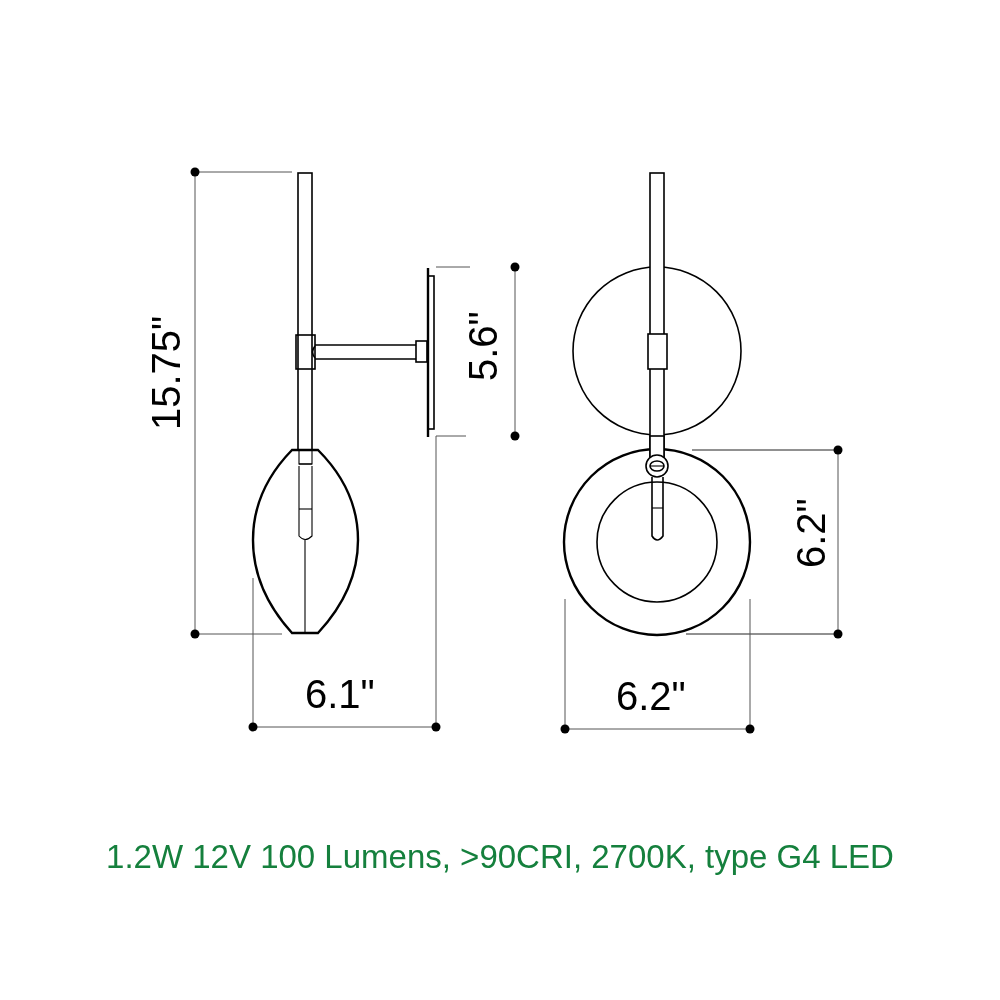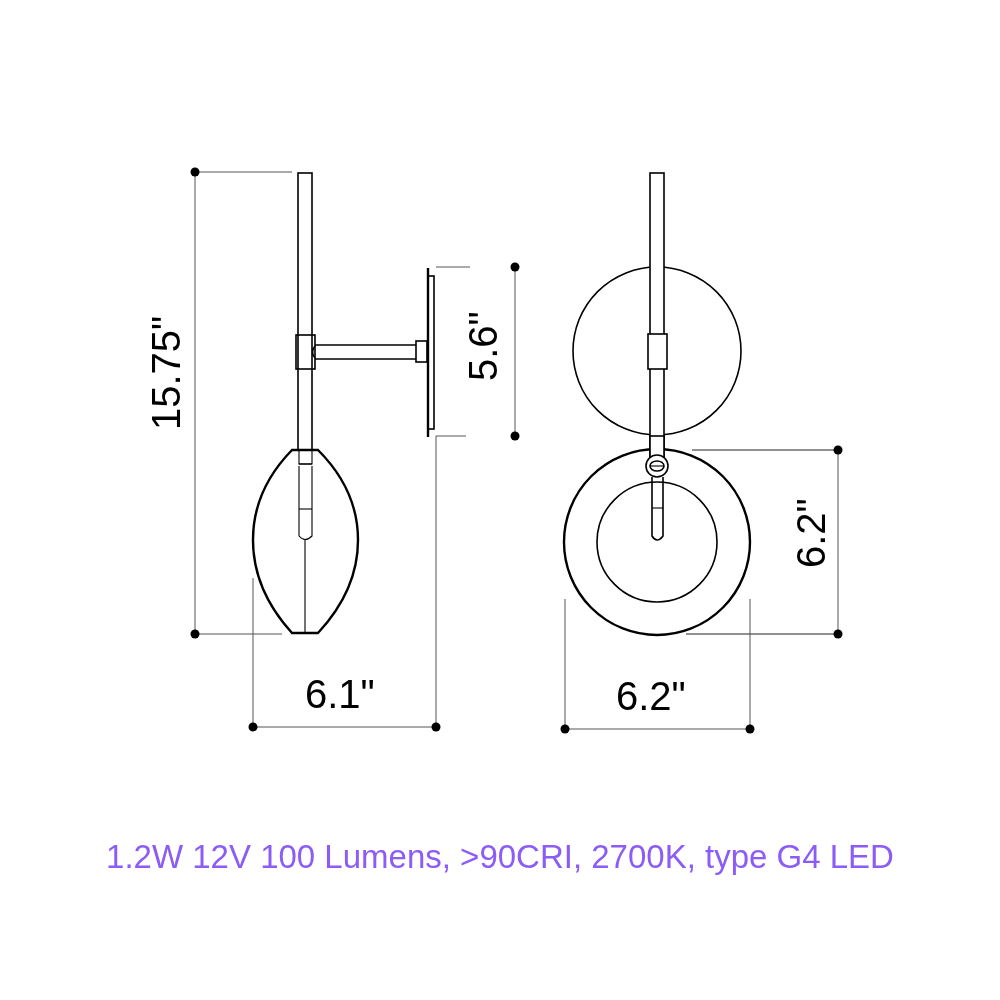--- a/index.html
+++ b/index.html
@@ -7,21 +7,21 @@
   #drawing { position: absolute; left: 0; top: 0; width: 1000px; height: 1000px; }
   .part { fill: none; stroke: #000; stroke-width: 1.6; }
   .part-thick { fill: none; stroke: #000; stroke-width: 2.4; }
   .part-thin { fill: none; stroke: #000; stroke-width: 1.1; }
   .dim { fill: none; stroke: #555; stroke-width: 1; }
   .dim-dark { fill: none; stroke: #222; stroke-width: 1; }
   .dot { fill: #000; }
   .dim-label { font-family: "Liberation Sans", sans-serif; font-size: 40px; fill: #000; }
   .caption {
     position: absolute; left: 0; top: 838px; width: 1000px; text-align: center;
-    font-family: "Liberation Sans", sans-serif; font-size: 33px; color: #8b5cf6;
+    font-family: "Liberation Sans", sans-serif; font-size: 33px; color: #15803d;
     letter-spacing: 0px;
   }
 </style>
 </head>
 <body>
 
 <svg id="drawing" viewBox="0 0 1000 1000" xmlns="http://www.w3.org/2000/svg">
 
   <g>
 

